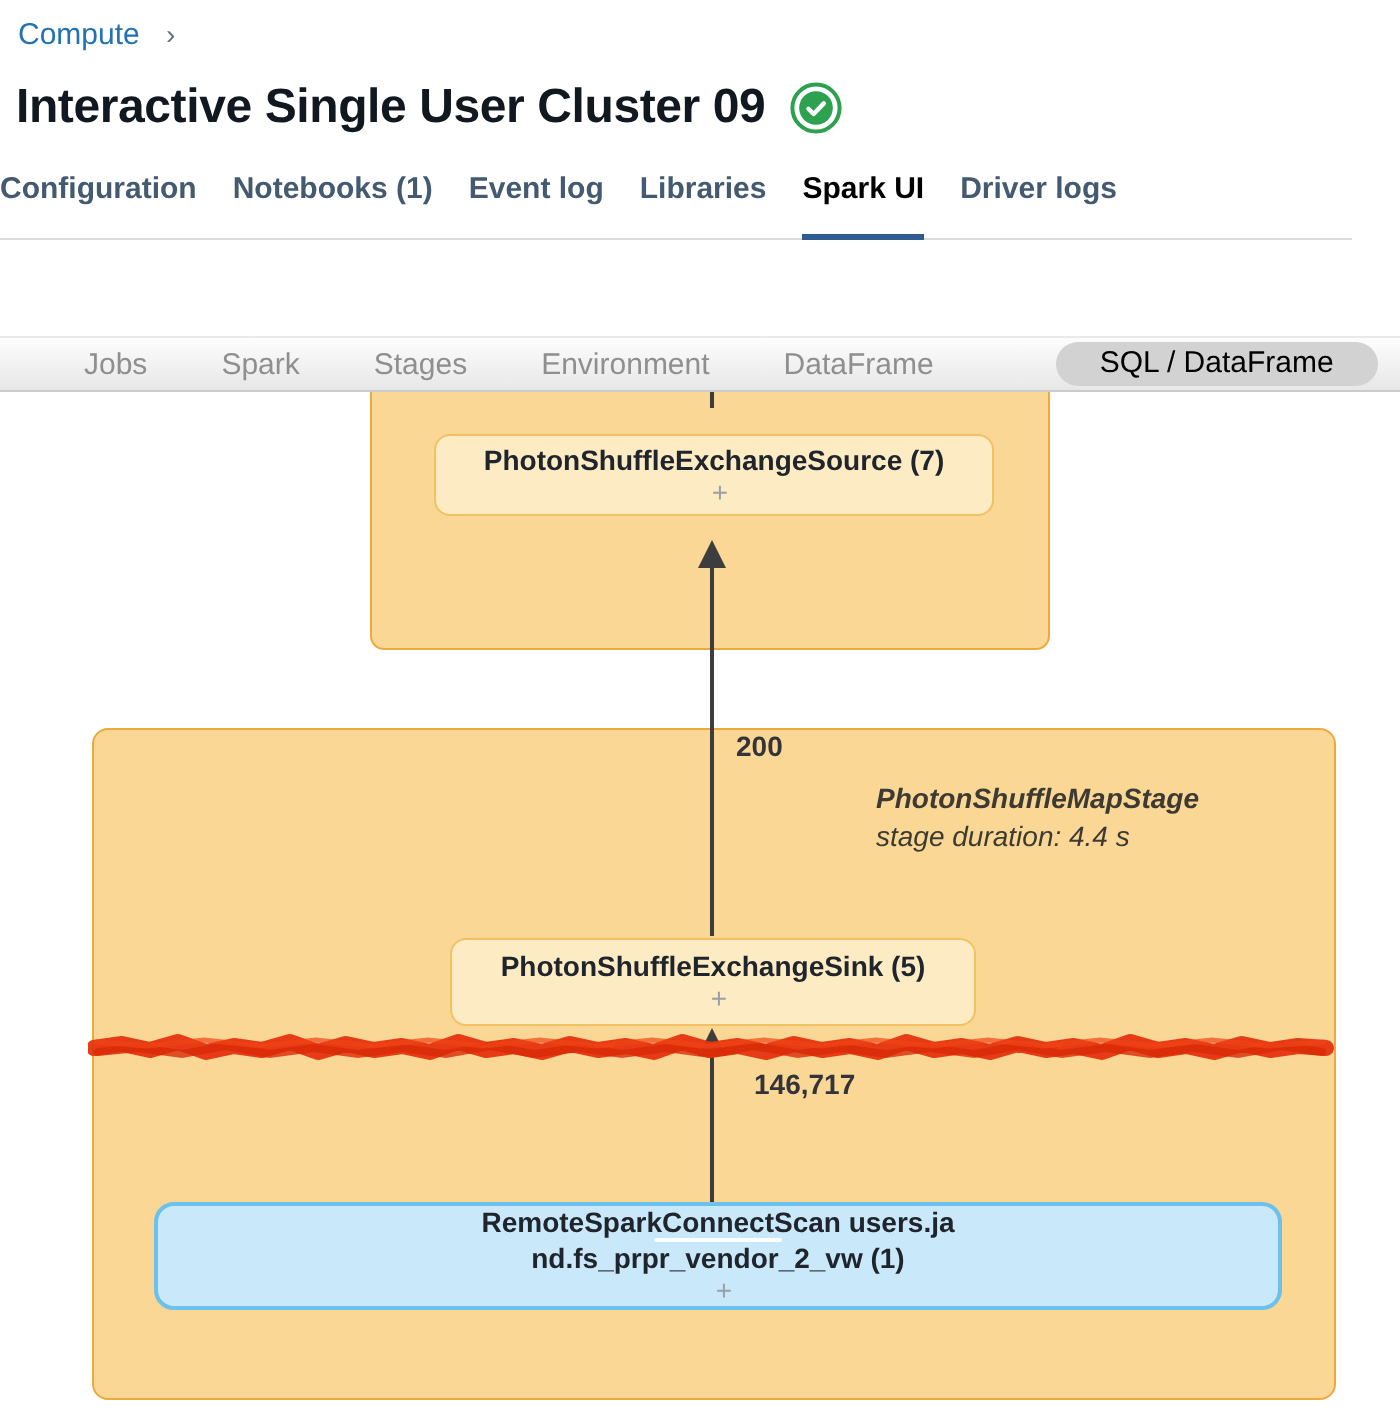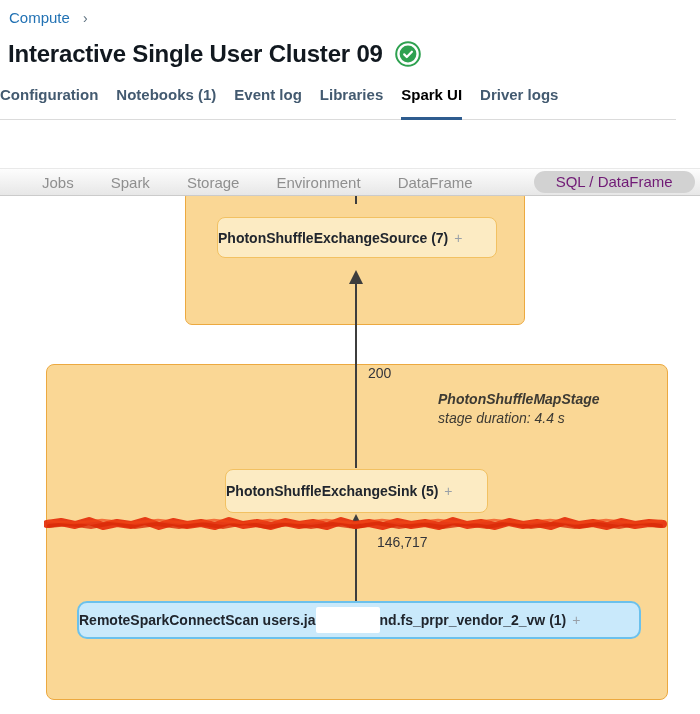--- a/index.html
+++ b/index.html
@@ -23,50 +23,50 @@
          border-bottom:3px solid transparent; cursor:pointer; white-space:nowrap; }
   .tab.active { color:#000000; border-bottom-color:#2E5C8F; }
 
   
   .subnav { position:absolute; left:0; top:168px; width:700px; height:28px;
             background:linear-gradient(#FDFDFD,#E7E7E7);
             border-top:1px solid #E9E9E9; border-bottom:1px solid #CBCBCB;
             display:flex; align-items:center; padding-left:42px; gap:37px;
             font-size:15px; color:#8F8F8F; z-index:10; }
   .subnav-item { cursor:pointer; white-space:nowrap; }
-  .subnav-pill { margin-left:24px; background:#D2D2D2; color:#701a75;
+  .subnav-pill { margin-left:24px; background:#D2D2D2; color:#000000;
                  border-radius:12px; height:22px; line-height:22px;
                  padding:0 22px; white-space:nowrap; cursor:pointer; }
 
   
   .stage-box { position:absolute; background:#FAD795; border:1.5px solid #ECA940; border-radius:7px; z-index:1; }
   .box-upstream { left:185px; top:190px; width:340px; height:135px; }
   .box-mapstage { left:46px; top:364px; width:622px; height:336px; border-radius:8px; }
 
-  .dag-node { position:absolute; display:flex; align-items:center; justify-content:flex-start;
+  .dag-node { position:absolute; display:flex; align-items:center; justify-content:center;
               background:#FCEBC3; border:1.5px solid #F2C162; border-radius:8px;
-              font-size:14px; font-weight:700; color:#20252D; z-index:3; cursor:pointer; white-space:nowrap; }
+              font-size:14px; font-weight:700; color:#20252D; z-index:3; cursor:pointer; white-space:nowrap;flex-direction:column; }
   .node-source { left:217px; top:217px; width:280px; height:41px; }
   .node-sink   { left:225px; top:469px; width:263px; height:44px; }
-  .node-scan   { left:77px;  top:601px; width:564px; height:38px;
+  .node-scan   { left:77px;  top:601px; width:564px; height:54px;
                  background:#C9E9FB; border:2px solid #6BC1EC; border-radius:10px; }
   .plus { color:#99A0A8; font-weight:400; margin-left:6px; }
   .redact-box { display:inline-block; width:64px; height:26px; background:#FFFFFF; border-radius:2px; }
 
   .edge-line { position:absolute; width:2px; background:#3D3D3D; z-index:4; }
   .line-top-stub { left:355px; top:196px; height:8px; }
   .line-long     { left:355px; top:280px; height:188px; }
   .line-short    { left:355px; top:526px; height:75px; }
   .arrowhead { position:absolute; width:0; height:0; z-index:4;
                border-left:7px solid transparent; border-right:7px solid transparent;
                border-bottom:14px solid #3D3D3D; }
   .head-long  { left:349px; top:270px; }
   .head-short { left:349px; top:514px; z-index:4; }
 
-  .edge-label { position:absolute; font-size:14px; font-weight:400; color:#33343A; z-index:5; }
+  .edge-label { position:absolute; font-size:14px; font-weight:700; color:#33343A; z-index:5; }
   .label-200    { left:368px; top:365px; }
   .label-146717 { left:377px; top:534px; }
 
   .stage-caption { position:absolute; left:438px; top:390px; z-index:2; color:#3D3A33;
                    font-size:14px; line-height:19px;font-style:italic; }
   .stage-caption .cap-title { font-weight:700; }
 
   .scribble { position:absolute; left:44px; top:513px; width:624px; height:22px; z-index:6; pointer-events:none; }
 </style>
 </head>
@@ -93,21 +93,21 @@
     <div class="tab">Notebooks (1)</div>
     <div class="tab">Event log</div>
     <div class="tab">Libraries</div>
     <div class="tab active">Spark UI</div>
     <div class="tab">Driver logs</div>
   </div>
 
   <div class="subnav">
     <span class="subnav-item">Jobs</span>
     <span class="subnav-item">Spark</span>
-    <span class="subnav-item">Storage</span>
+    <span class="subnav-item">Stages</span>
     <span class="subnav-item">Environment</span>
     <span class="subnav-item">DataFrame</span>
     <span class="subnav-pill">SQL / DataFrame</span>
   </div>
 
   <div class="stage-box box-upstream"></div>
 
   <div class="stage-box box-mapstage"></div>
   <div class="stage-caption">
     <div class="cap-title">PhotonShuffleMapStage</div>

